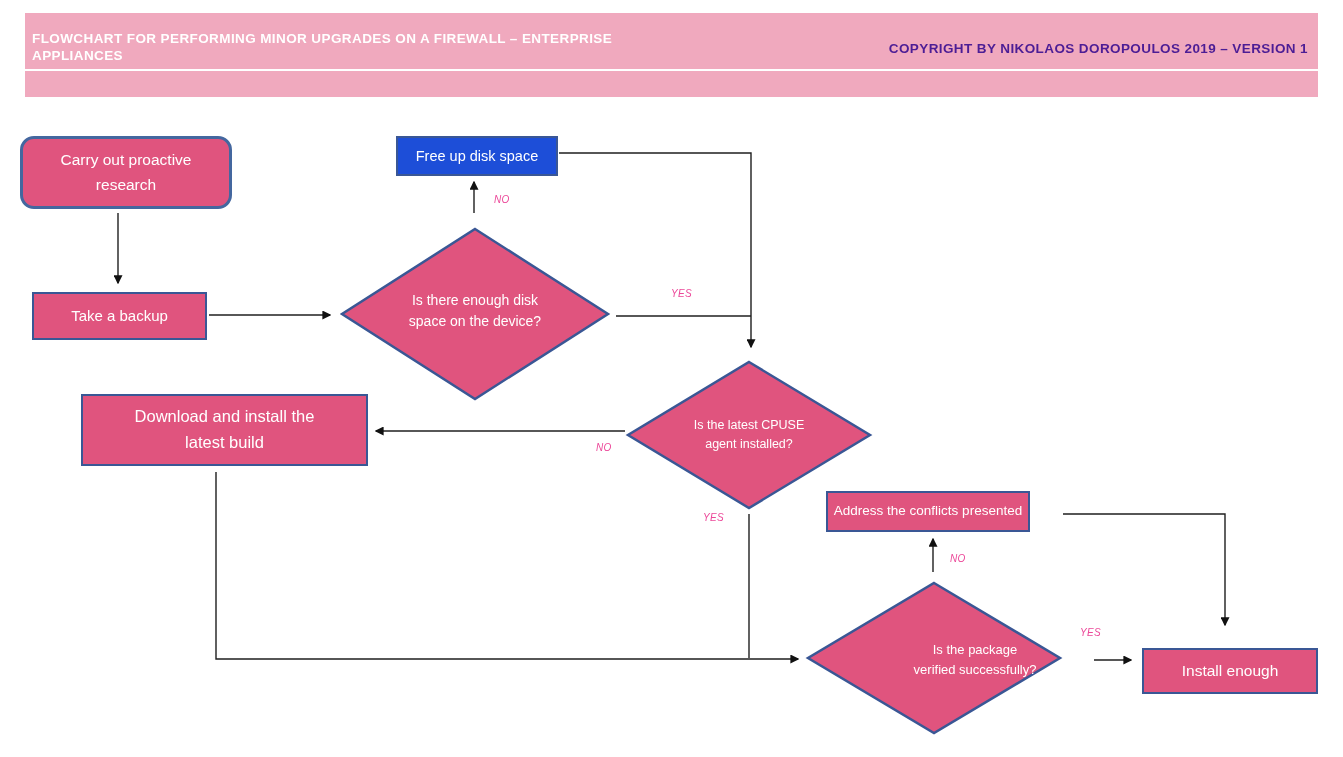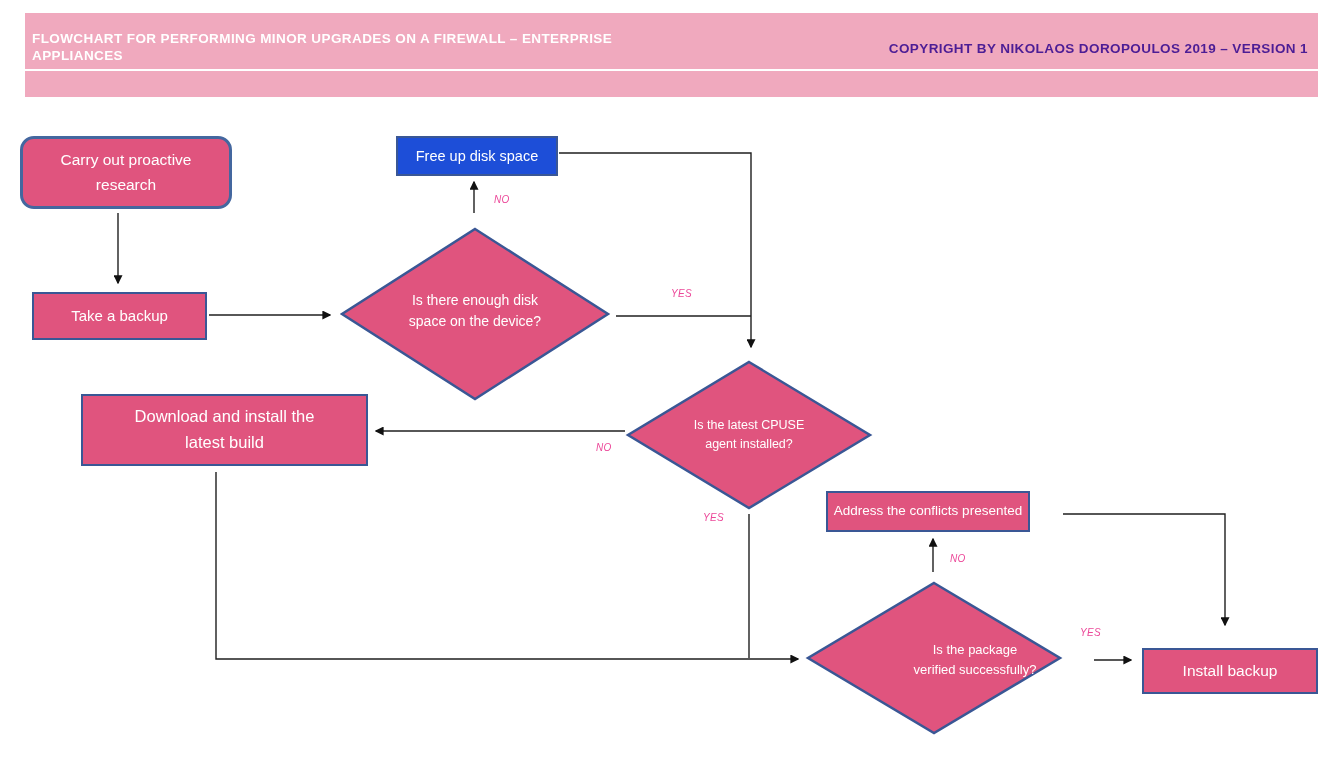--- a/index.html
+++ b/index.html
@@ -139,21 +139,21 @@
 
   <div class="node node-download" style="background-color: rgb(224, 84, 126); border-color: rgb(58, 87, 149);">
     <span>Download and install the latest build</span>
   </div>
 
   <div class="node node-conflicts" style="background-color: rgb(224, 84, 126); border-color: rgb(58, 87, 149);">
     <span>Address the conflicts presented</span>
   </div>
 
   <div class="node node-install" style="background-color: rgb(224, 84, 126); border-color: rgb(58, 87, 149);">
-    <span>Install backup</span>
+    <span>Install enough</span>
   </div>
 
   <div class="dtext dtext-disk">Is there enough disk space on the device?</div>
   <div class="dtext dtext-cpuse">Is the latest CPUSE agent installed?</div>
   <div class="dtext dtext-verify">Is the package verified successfully?</div>
 
   <div class="elabel" style="left:494px; top:194px;">NO</div>
   <div class="elabel" style="left:671px; top:288px;">YES</div>
   <div class="elabel" style="left:596px; top:442px;">NO</div>
   <div class="elabel" style="left:703px; top:512px;">YES</div>

